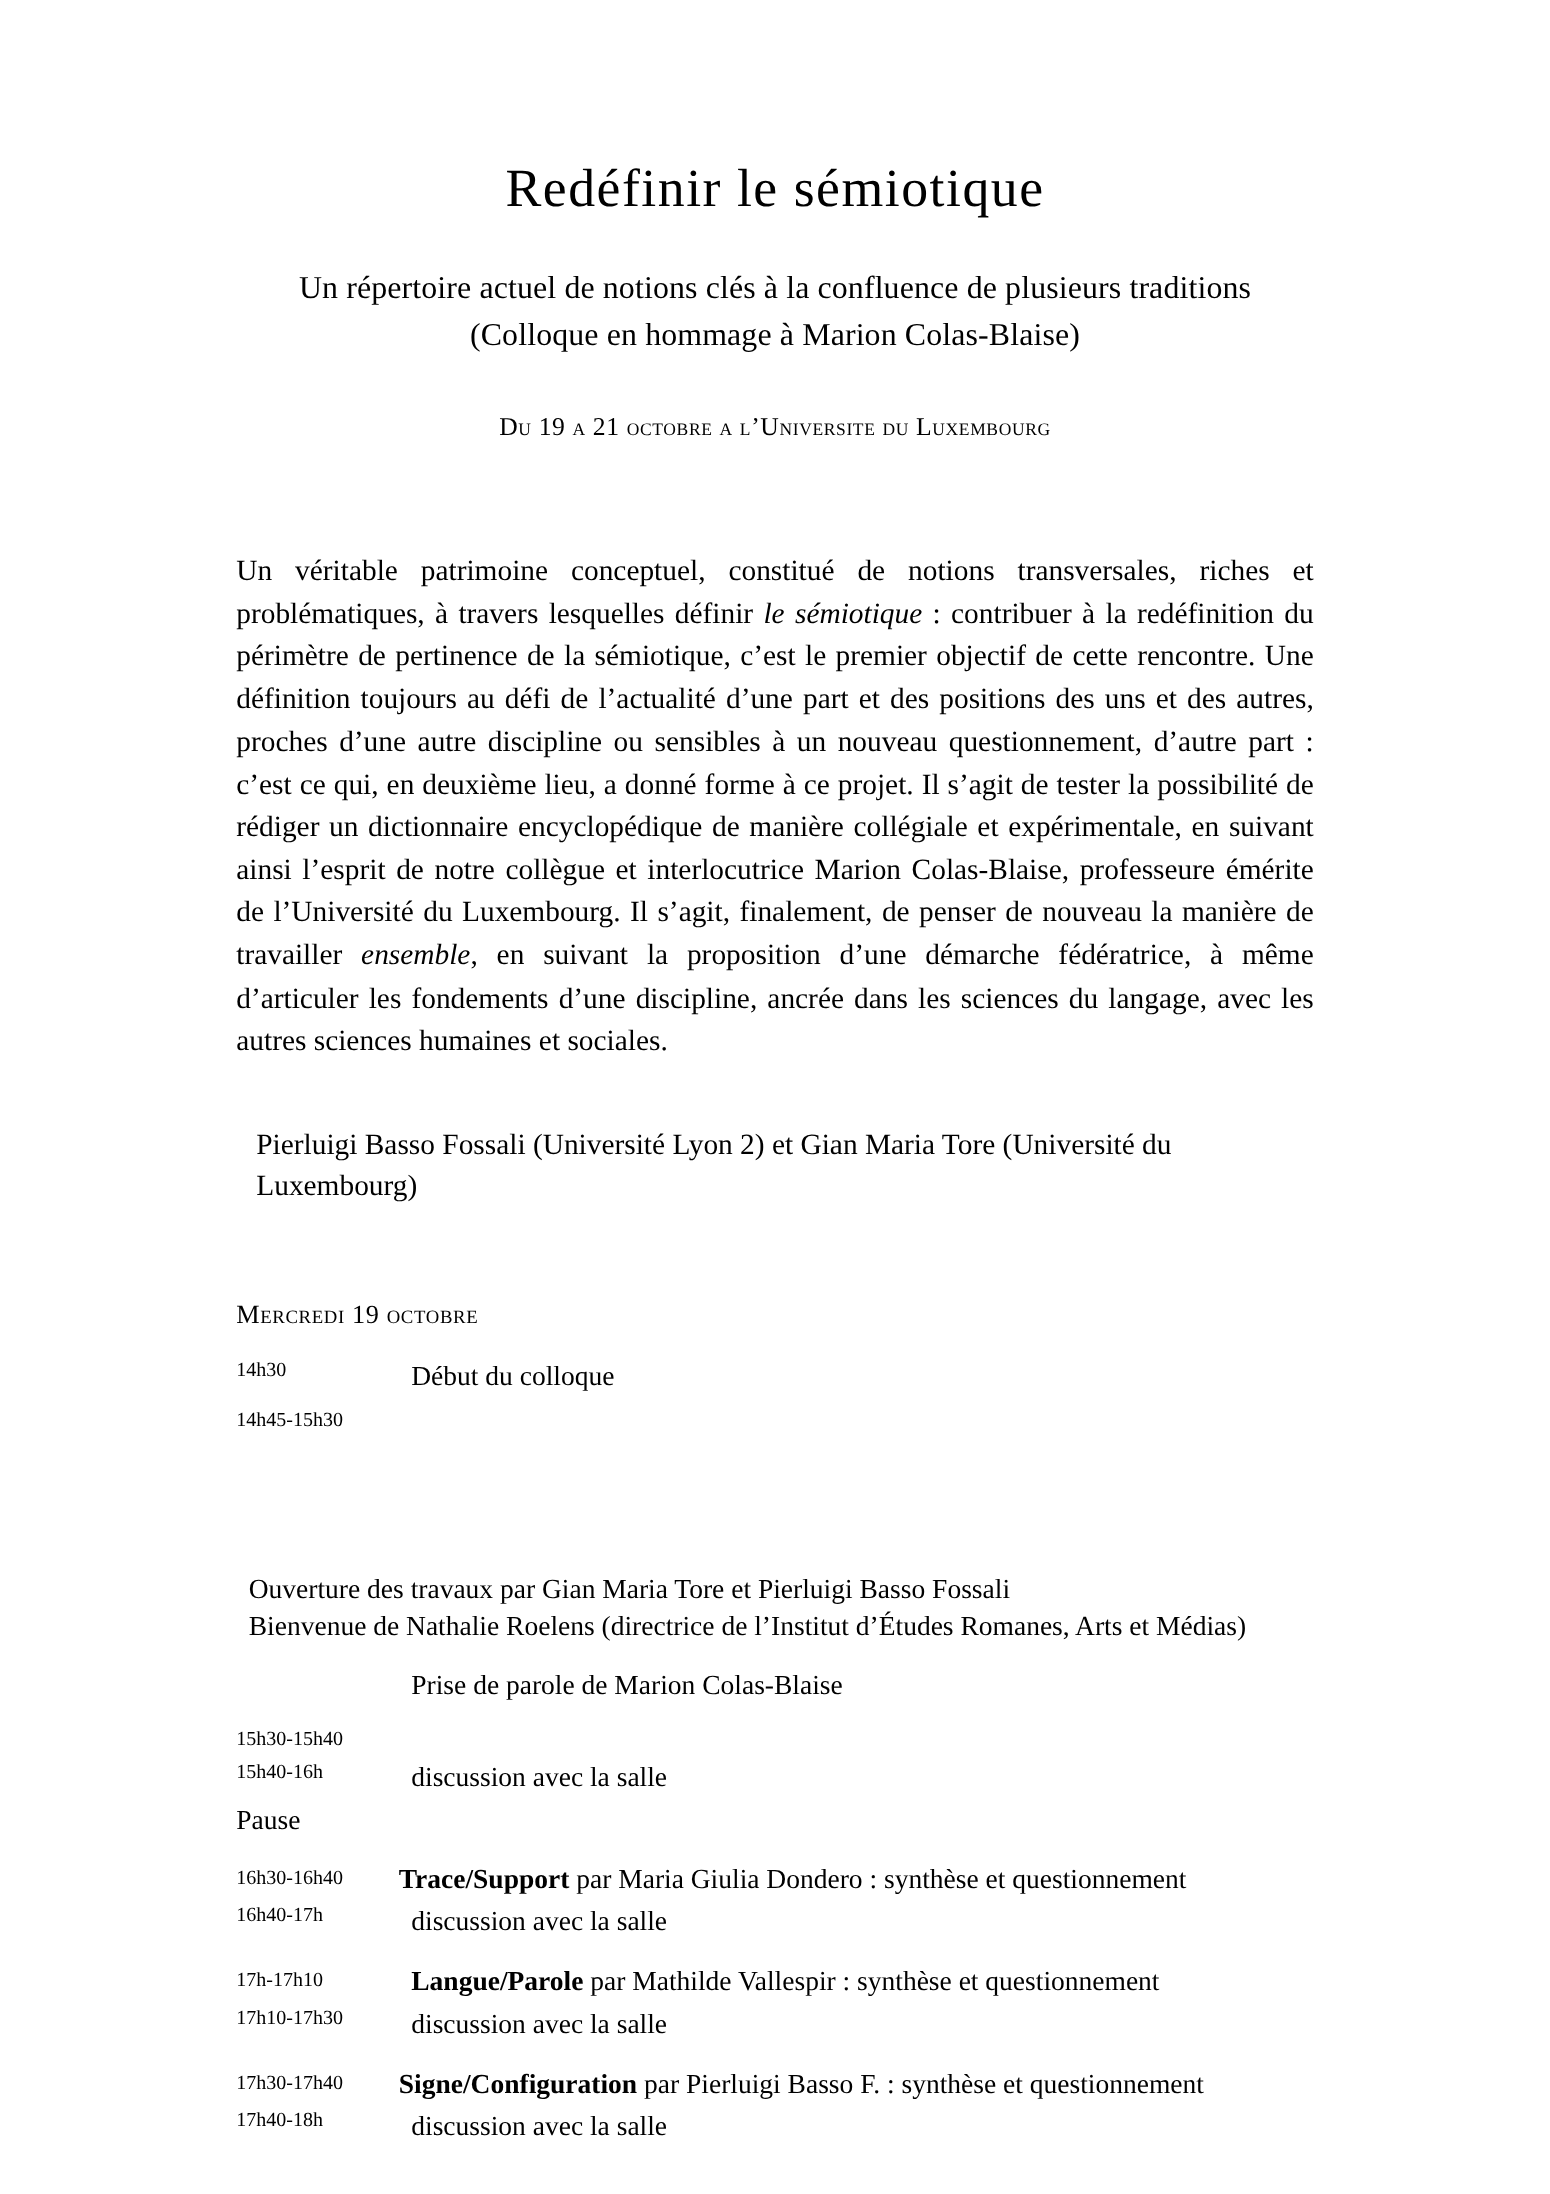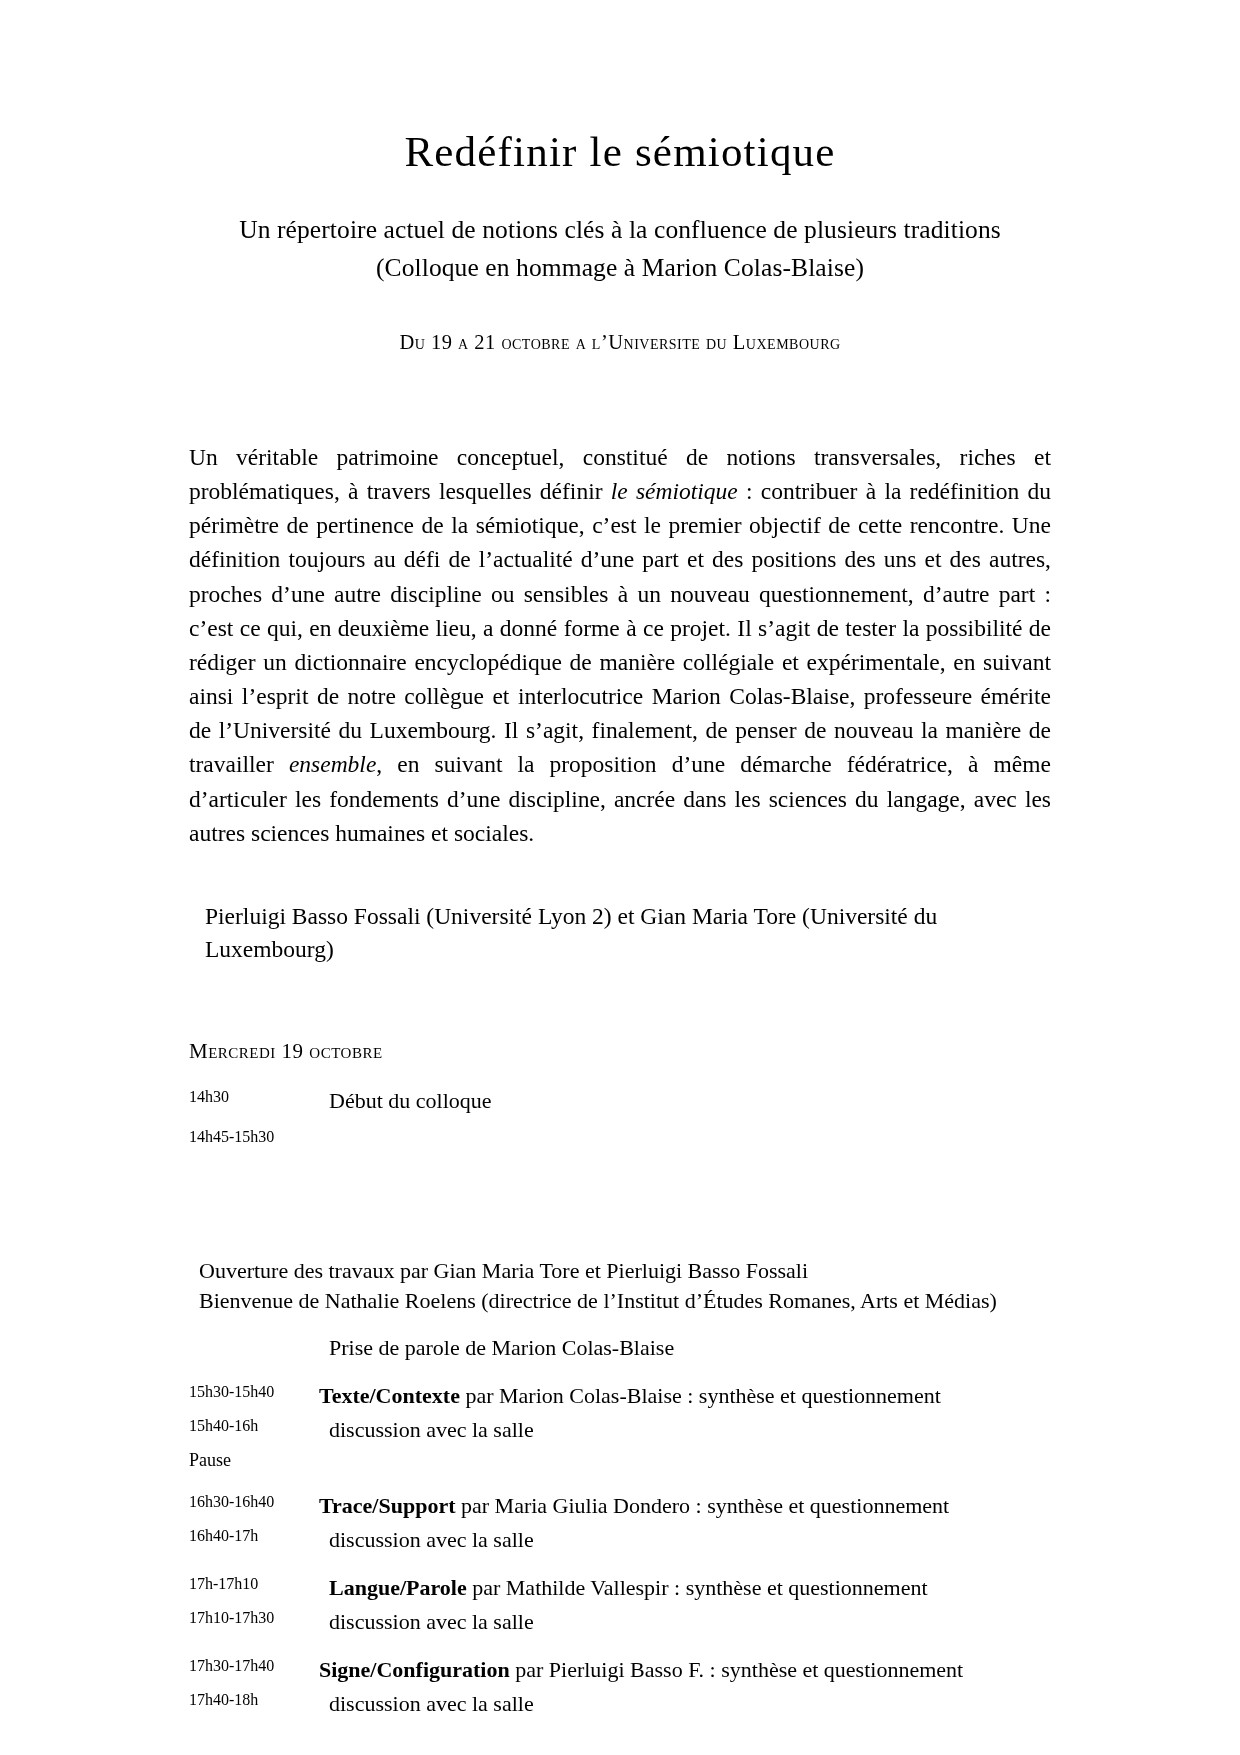--- a/index.html
+++ b/index.html
@@ -87,39 +87,39 @@
     font-variant: small-caps;
     font-size: 21px;
     letter-spacing: 0.5px;
     margin-bottom: 20px;
   }
   .row {
     display: flex;
     align-items: flex-start;
     margin-bottom: 4px;
   }
-  .row.gap-before { margin-top: 18px; }
+  .row.gap-before { margin-top: 18px; align-items: center; }
   .row.gap-small { margin-top: 10px; flex-direction: column; }
   .time {
     flex: 0 0 130px;
     white-space: nowrap;
     font-size: 16px;
     line-height: 1.36;
   }
   .desc {
     flex: 1 1 auto;
     font-size: 22px;
     line-height: 1.36;
   }
   .desc.indent { padding-left: 10px; }
   .desc b, .topic { font-weight: bold; }
   .desc .sub-line { display: block; }
   .plain-row {
     margin-bottom: 4px;
-    font-size: 18px;
+    font-size: 22px;
   }
 </style>
 </head>
 <body>
 
 <div class="page">
 
   <h1 class="title">Redéfinir le sémiotique</h1>
 
   <div class="subtitle-block">
@@ -152,21 +152,20 @@
         </div>
       </div>
 
       <div class="row gap-before">
         <div class="time"></div>
         <div class="desc indent">Prise de parole de Marion Colas-Blaise</div>
       </div>
 
       <div class="row gap-before">
         <div class="time">15h30-15h40</div>
-        <div class="desc"><b class="topic">Texte/Contexte</b><span> par Marion Colas-Blaise : synthèse et questionnement</span></div>
       </div>
 
       <div class="row">
         <div class="time">15h40-16h</div>
         <div class="desc indent">discussion avec la salle</div>
       </div>
 
       <div class="plain-row">Pause</div>
 
       <div class="row gap-before">

